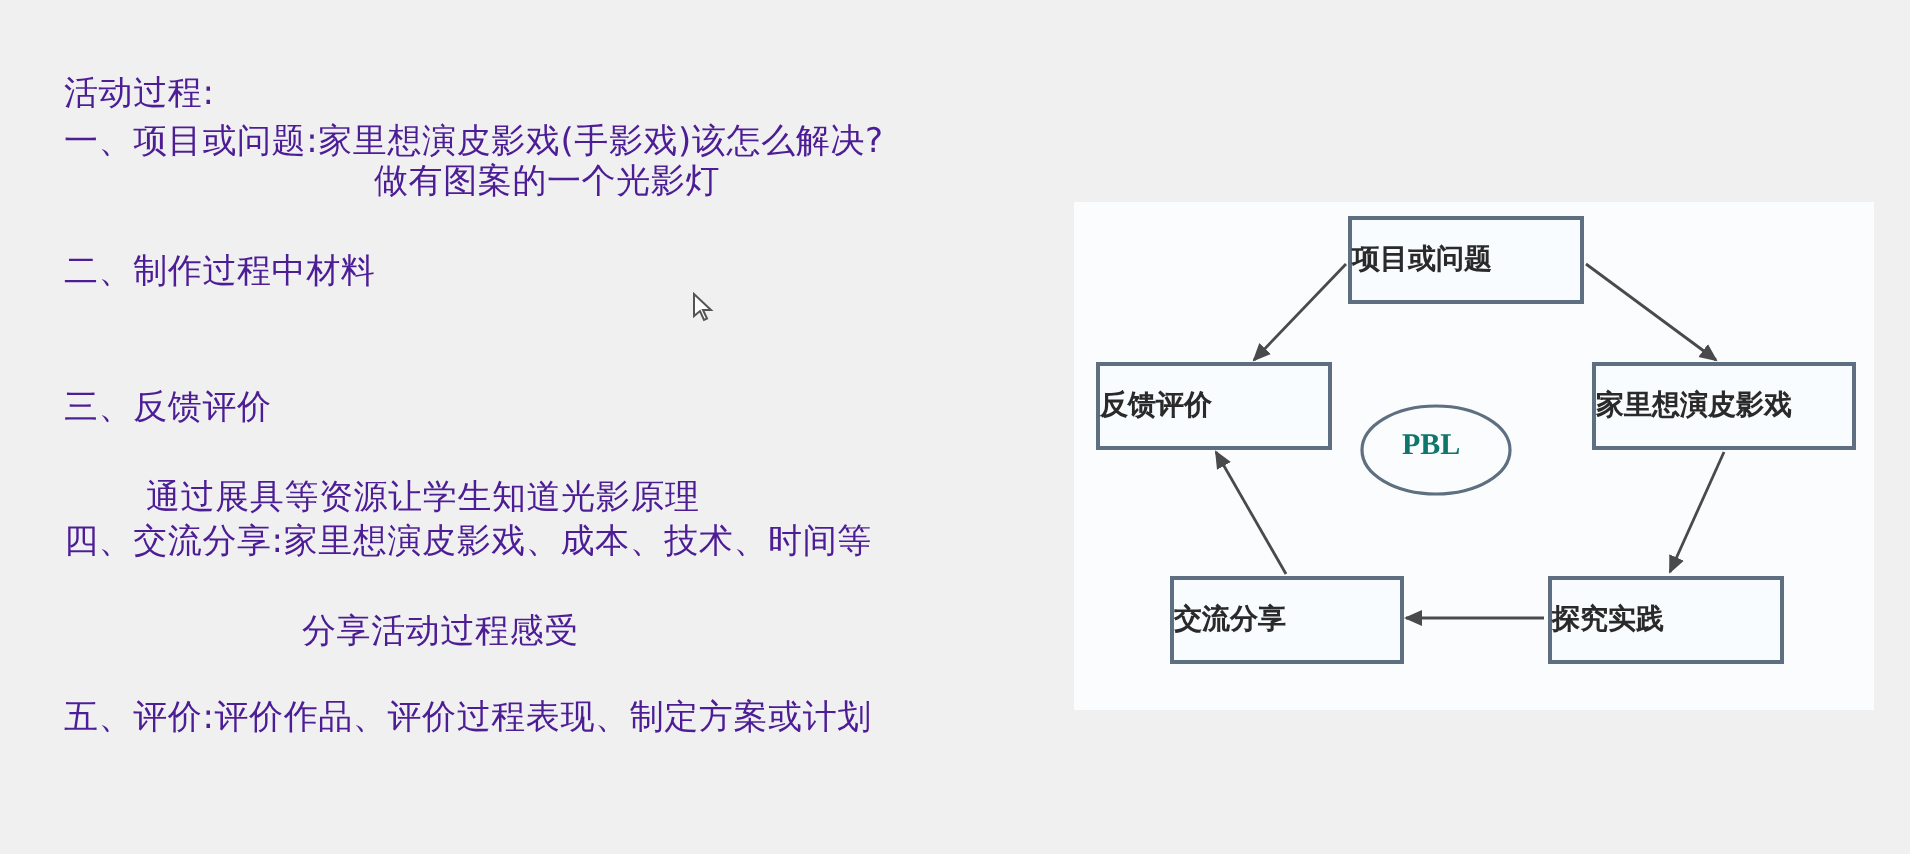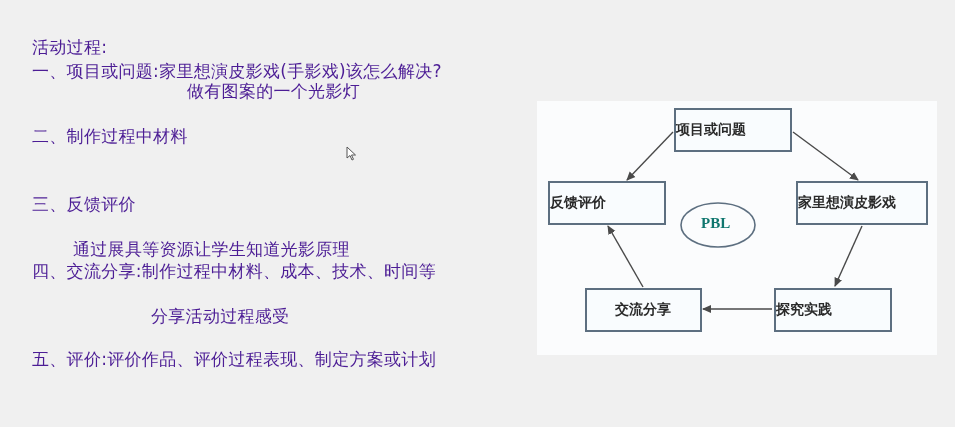--- a/index.html
+++ b/index.html
@@ -32,21 +32,21 @@
 </style>
 </head>
 <body>
 
 <div class="txt" style="left:32px; top:37px;">活动过程:</div>
 <div class="txt" style="left:32px; top:61px;">一、项目或问题:家里想演皮影戏(手影戏)该怎么解决?</div>
 <div class="txt" style="left:187px; top:81px;text-align:center;">做有图案的一个光影灯</div>
 <div class="txt" style="left:32px; top:126px;">二、制作过程中材料</div>
 <div class="txt" style="left:32px; top:194px;">三、反馈评价</div>
 <div class="txt" style="left:73px; top:216px;margin-top:23px;">通过展具等资源让学生知道光影原理</div>
-<div class="txt" style="left:32px; top:261px;">四、交流分享:制作过程中材料、成本、技术、时间等</div>
+<div class="txt" style="left:32px; top:261px;">四、交流分享:家里想演皮影戏、成本、技术、时间等</div>
 <div class="txt" style="left:151px; top:306px;">分享活动过程感受</div>
 <div class="txt" style="left:32px; top:349px;">五、评价:评价作品、评价过程表现、制定方案或计划</div>
 
 <svg class="cursor" width="12" height="16" viewBox="0 0 12 16">
   <path d="M1 1 L1 12 L4 9.5 L6 14 L7.5 13.3 L5.5 9 L9.5 9 Z" fill="#ffffff" stroke="#555" stroke-width="1"></path>
 </svg>
 
 <div class="panel"></div>
 
 <svg class="arrows" width="955" height="427">
@@ -73,18 +73,18 @@
 
 <div class="box" style="left:674px; top:108px; width:118px; height:44px;">
   <span>项目或问题</span>
 </div>
 <div class="box" style="left:796px; top:181px; width:132px; height:44px;">
   <span>家里想演皮影戏</span>
 </div>
 <div class="box" style="left:774px; top:288px; width:118px; height:44px;">
   <span>探究实践</span>
 </div>
-<div class="box" style="left:585px; top:288px; width:117px; height:44px;padding-left:28px;">
+<div class="box" style="left:585px; top:288px; width:117px; height:44px;">
   <span>交流分享</span>
 </div>
 <div class="box" style="left:548px; top:181px; width:118px; height:44px;">
   <span>反馈评价</span>
 </div>
 
 </body></html>

